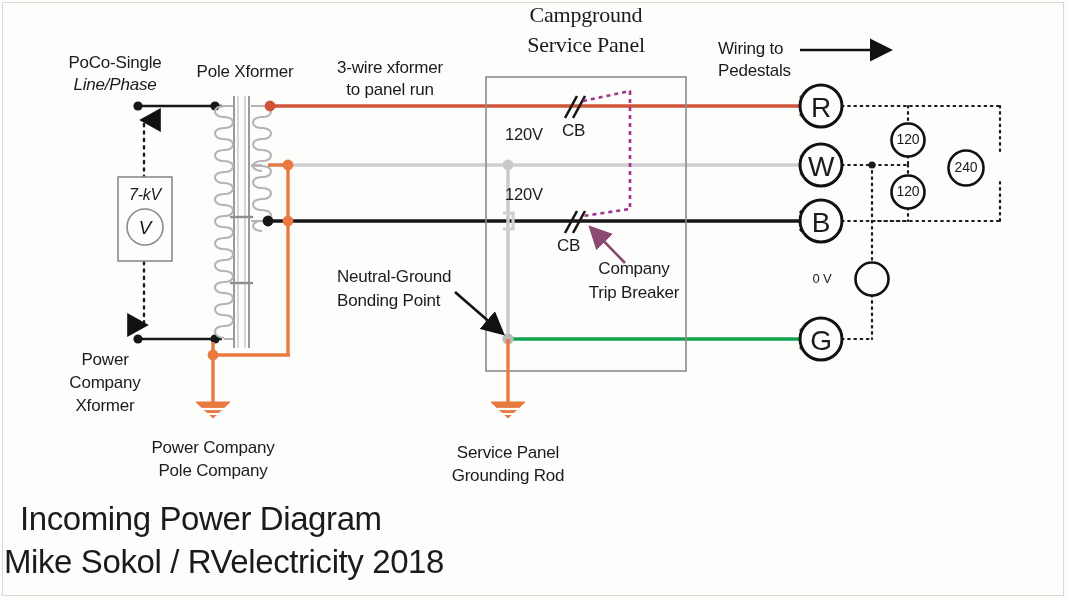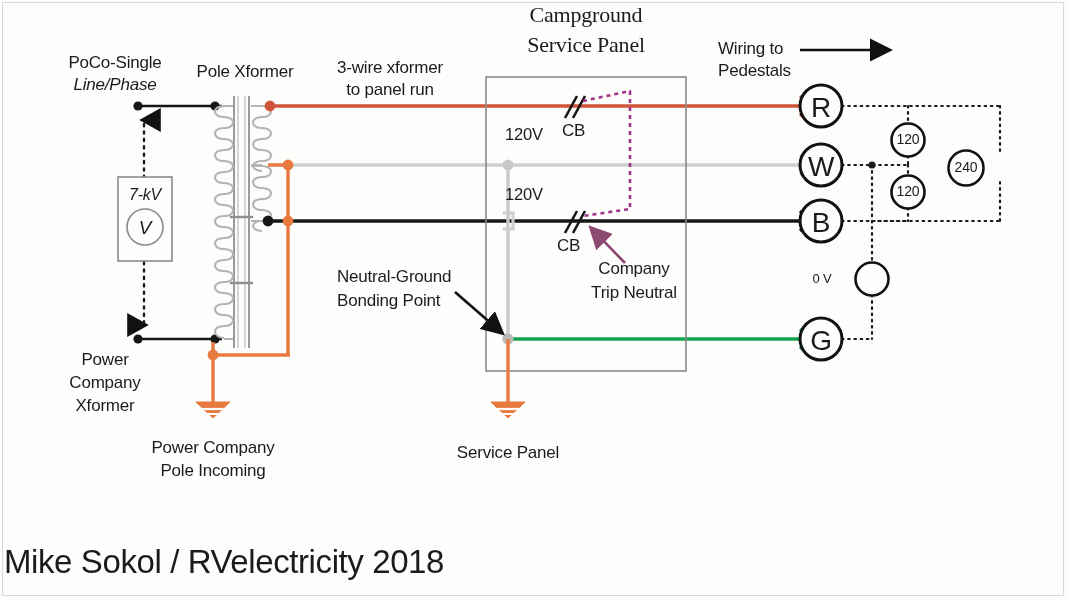--- a/index.html
+++ b/index.html
@@ -275,39 +275,41 @@
   <div class="lbl t-kv ctr" style="left:118px; top:186px; width:54px;">7-kV</div>
   <div class="lbl t-kv ctr" style="left:127px; top:217px; width:36px; font-size:19px;">V</div>
 
   <div class="lbl t-volt" style="left:505px; top:125px;">120V</div>
   <div class="lbl t-volt" style="left:505px; top:185px;">120V</div>
 
   <div class="lbl t-cb" style="left:562px; top:121px;">CB</div>
   <div class="lbl t-cb" style="left:557px; top:236px;">CB</div>
 
   <div class="lbl t-mid ctr" style="left:566px; top:259px; width:136px;">Company</div>
-  <div class="lbl t-mid ctr" style="left:566px; top:283px; width:136px;">Trip Neutral</div>
+  <div class="lbl t-mid ctr" style="left:566px; top:283px; width:136px;">Trip Breaker</div>
 
   <div class="lbl t-mid" style="left:337px; top:267px;">Neutral-Ground</div>
   <div class="lbl t-mid" style="left:337px; top:291px;">Bonding Point</div>
 
   <div class="lbl t-mid ctr" style="left:40px; top:350px; width:130px;">Power</div>
   <div class="lbl t-mid ctr" style="left:40px; top:373px; width:130px;">Company</div>
   <div class="lbl t-mid ctr" style="left:40px; top:396px; width:130px;">Xformer</div>
 
   <div class="lbl t-mid ctr" style="left:118px; top:438px; width:190px;">Power Company</div>
-  <div class="lbl t-mid ctr" style="left:118px; top:461px; width:190px;">Pole Incoming</div>
+  <div class="lbl t-mid ctr" style="left:118px; top:461px; width:190px;">Pole Company</div>
 
   <div class="lbl t-mid ctr" style="left:418px; top:443px; width:180px;">Service Panel</div>
+  <div class="lbl t-mid ctr" style="left:418px; top:466px; width:180px;">Grounding Rod</div>
 
   <div class="lbl ctr" style="left:796px; top:91px; width:50px; font-size:28px;">R</div>
   <div class="lbl ctr" style="left:796px; top:150px; width:50px; font-size:28px;">W</div>
   <div class="lbl ctr" style="left:796px; top:206px; width:50px; font-size:28px;">B</div>
   <div class="lbl ctr" style="left:796px; top:324px; width:50px; font-size:28px;">G</div>
 
   <div class="lbl ctr" style="left:886px; top:131px; width:44px; font-size:14px;">120</div>
   <div class="lbl ctr" style="left:886px; top:183px; width:44px; font-size:14px;">120</div>
   <div class="lbl ctr" style="left:944px; top:159px; width:44px; font-size:14px;">240</div>
   <div class="lbl ctr" style="left:800px; top:271px; width:44px; font-size:13px;">0 V</div>
 
+  <div class="lbl t-title" style="left:20px; top:500px;">Incoming Power Diagram</div>
   <div class="lbl t-title" style="left:4px; top:543px;">Mike Sokol / RVelectricity 2018</div>
 
 </div>
 
 </body></html>

